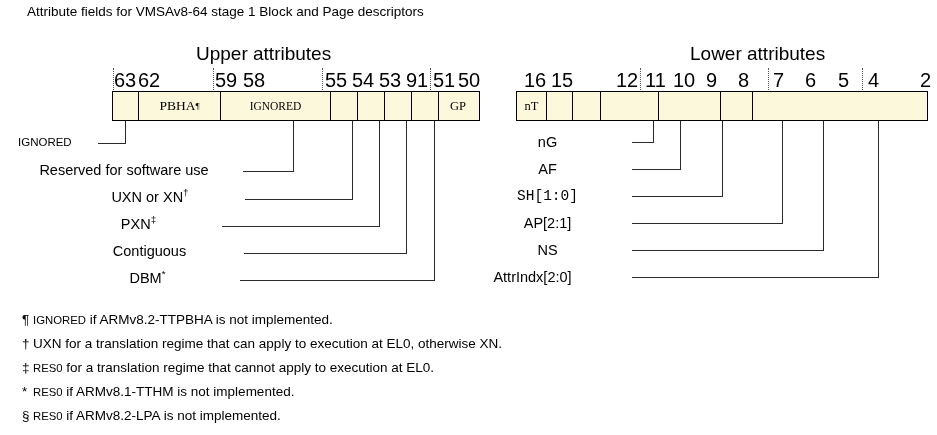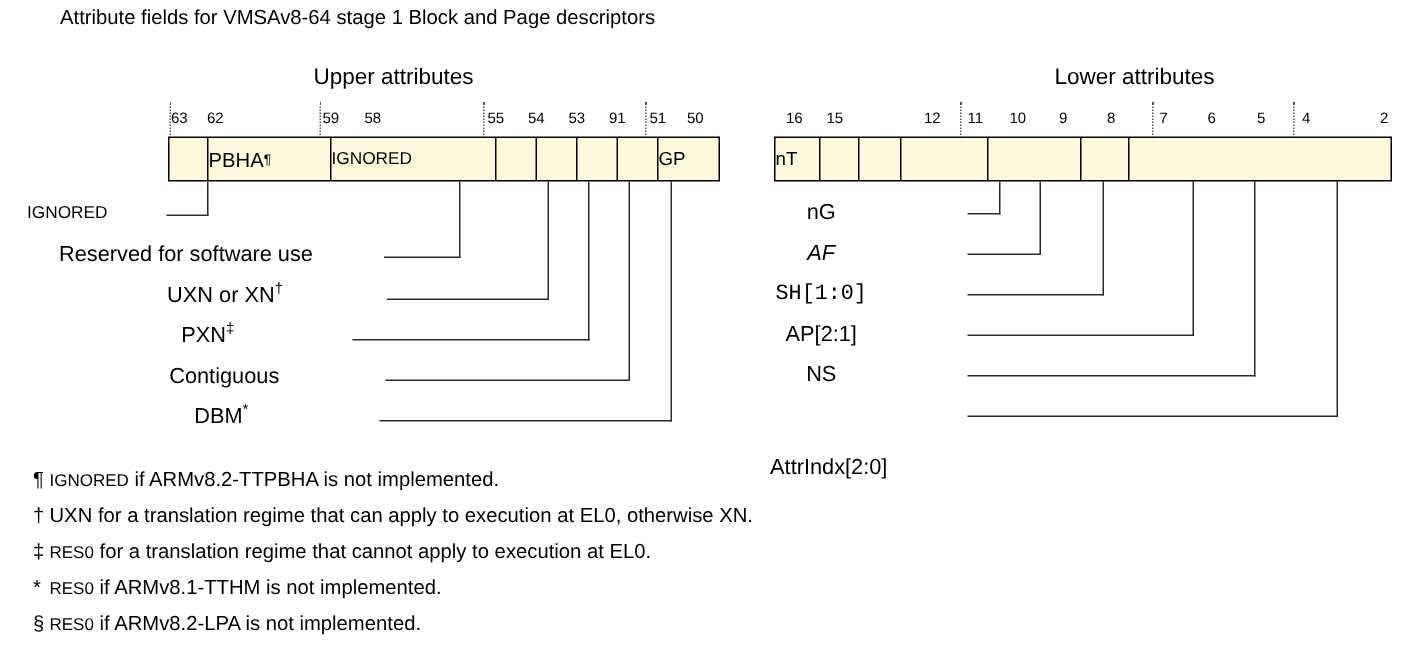--- a/index.html
+++ b/index.html
@@ -4,43 +4,43 @@
 <style>
   html,body{margin:0;padding:0;}
   body{
     width:937px;height:435px;
     background:#ffffff;
     font-family:"Liberation Sans", sans-serif;
     color:#000000;
     position:relative;
     overflow:hidden;
   }
-  .abs{position:absolute;margin-left:13px;}
+  .abs{position:absolute;}
 
   
   #title{
     left:27px; top:4px;
     font-size:13.5px;
     white-space:nowrap;
   }
 
   
   .group-heading{
-    font-size:15px;
+    font-size:19px;
     white-space:nowrap;
     text-align:right;
   }
   #upper-heading{ left:196px; top:43px; }
   #lower-heading{ left:690px; top:43px; }
 
   
   .bitnum{
     position:absolute;
     top:72px;
-    font-size:10px;
+    font-size:20px;
     line-height:16px;
     white-space:nowrap;
   }
 
   
   .tick{
     position:absolute;
     top:68px;
     width:0;
     height:24px;
@@ -56,23 +56,25 @@
     border:1.6px solid #000;
     background:#fbf8dc;
     display:flex;
   }
   .cell{
     box-sizing:border-box;
     border-right:1.6px solid #000;
     height:100%;
     display:flex;
     align-items:center;
+    justify-content:center;
     font-size:13.5px;
     white-space:nowrap;
     overflow:hidden;
+    font-family:Liberation Serif, serif;
   }
   .cell:last-child{border-right:none;}
   .cell.small{font-size:11.5px;}
   .cell.tiny{font-size:12.5px;}
   sup{font-size:.68em; vertical-align:super; line-height:0;}
 
   
   .lead-v{
     position:absolute;
     width:0;
@@ -210,25 +212,25 @@
 <div class="lead-v abs" style="left:782px; top:121px; height:103px;"></div>
 <div class="lead-h abs" style="left:632px; top:223px; width:151px;"></div>
 
 <div class="lead-v abs" style="left:823px; top:121px; height:130px;"></div>
 <div class="lead-h abs" style="left:632px; top:250px; width:192px;"></div>
 
 <div class="lead-v abs" style="left:878px; top:121px; height:157px;"></div>
 <div class="lead-h abs" style="left:632px; top:277px; width:247px;"></div>
 
 <div class="callout" style="left:470px; top:134px; width:155px;">nG</div>
-<div class="callout" style="left:470px; top:161px; width:155px;font-style:italic;">AF</div>
+<div class="callout" style="left:470px; top:161px; width:155px;">AF</div>
 <div class="callout" style="left:470px; top:188px; width:155px;font-family:Liberation Mono, monospace;">SH[1:0]</div>
 <div class="callout" style="left:470px; top:215px; width:155px;">AP[2:1]</div>
 <div class="callout" style="left:470px; top:242px; width:155px;">NS</div>
-<div class="callout" style="left:460px; top:269px; width:185px;margin-top:35px;">AttrIndx[2:0]</div>
+<div class="callout" style="left:440px; top:269px; width:185px;">AttrIndx[2:0]</div>
 
 <div class="footnote" style="top:312px">
   <span class="fn-mark">¶</span><span class="sc">IGNORED</span><span> if ARMv8.2-TTPBHA is not implemented.</span>
 </div>
 <div class="footnote" style="top:336px">
   <span class="fn-mark">†</span><span class="sc"></span><span>UXN for a translation regime that can apply to execution at EL0, otherwise XN.</span>
 </div>
 <div class="footnote" style="top:360px">
   <span class="fn-mark">‡</span><span class="sc">RES0</span><span> for a translation regime that cannot apply to execution at EL0.</span>
 </div>

